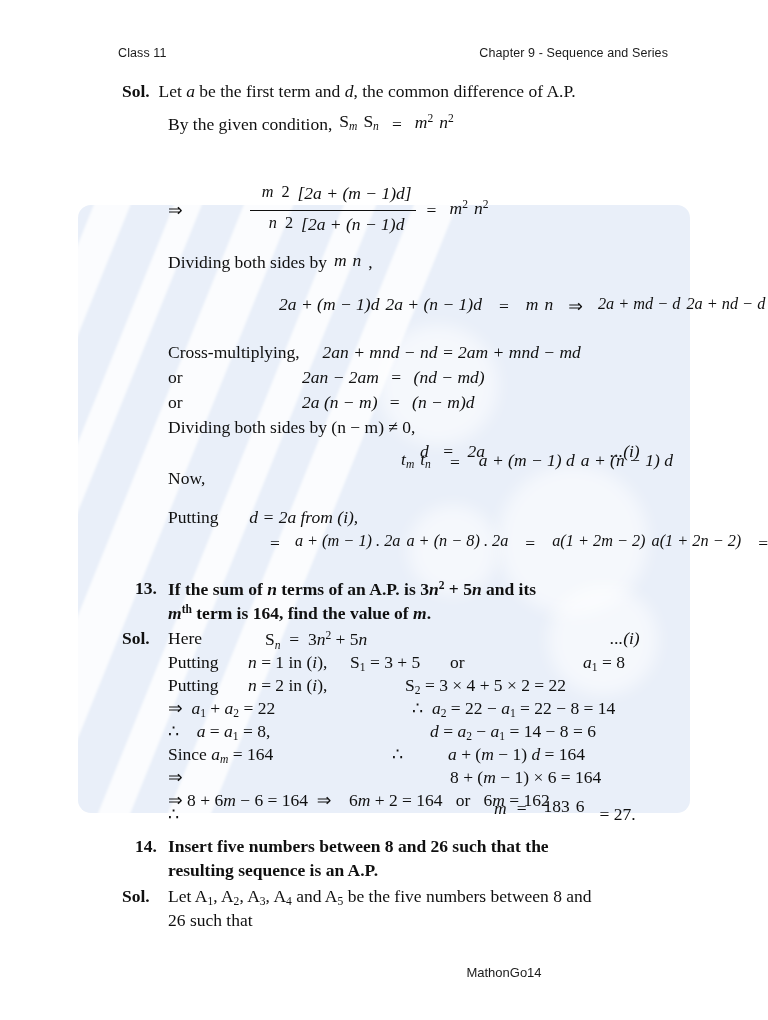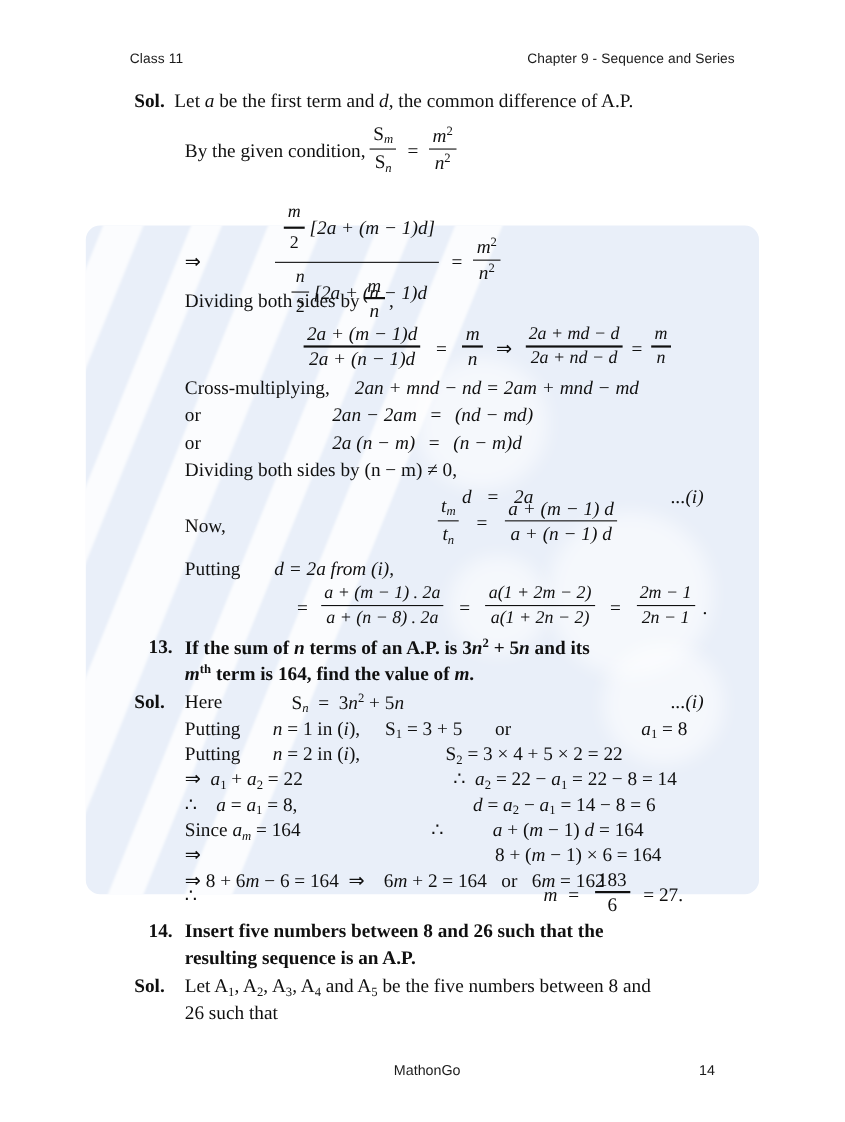--- a/index.html
+++ b/index.html
@@ -93,21 +93,20 @@
   sup {
     font-size: 0.66em;
     vertical-align: 0.55em;
     font-style: normal;
   }
   sub.it, sup.it { font-style: italic; }
 
   
   .frac {
     display: inline-flex;
-    flex-direction: column;
     align-items: center;
     vertical-align: middle;
     margin: 0 4px;
     position: relative;
     top: -0.12em;
   }
   .frac .num,
   .frac .den {
     display: block;
     padding: 0 3px;
@@ -150,21 +149,21 @@
     align-items: center;
   }
 
   
   .footer {
     position: absolute;
     bottom: 40px;
     left: 118px;
     right: 118px;
     display: flex;
-    justify-content: space-between;
+    justify-content: center;
     align-items: center;
     font-family: "Liberation Sans", sans-serif;
     font-size: 13px;
     color: #1b1b1b;
   }
   .footer .brand { margin-left: 240px; }
 </style>
 </head>
 <body>
 
@@ -444,21 +443,21 @@
       <span>∴</span>
     </div>
     <div class="eqline" style="left:494px; top:792px;">
       <span class="it">m</span>
       <span style="margin:0 10px;">=</span>
       <span class="frac">
         <span class="num">183</span>
         <span class="bar"></span>
         <span class="den">6</span>
       </span>
-      <span style="margin-left:8px;">= 27.</span>
+      <span style="margin-left:8px;margin-top:12px;">= 27.</span>
     </div>
 
     <div class="line b" style="left:135px; top:838px;">
       <span>14.</span>
     </div>
     <div class="line b" style="left:168px; top:838px;">
       <span>Insert five numbers between 8 and 26 such that the</span>
     </div>
     <div class="line b" style="left:168px; top:862px;">
       <span>resulting sequence is an A.P.</span>

